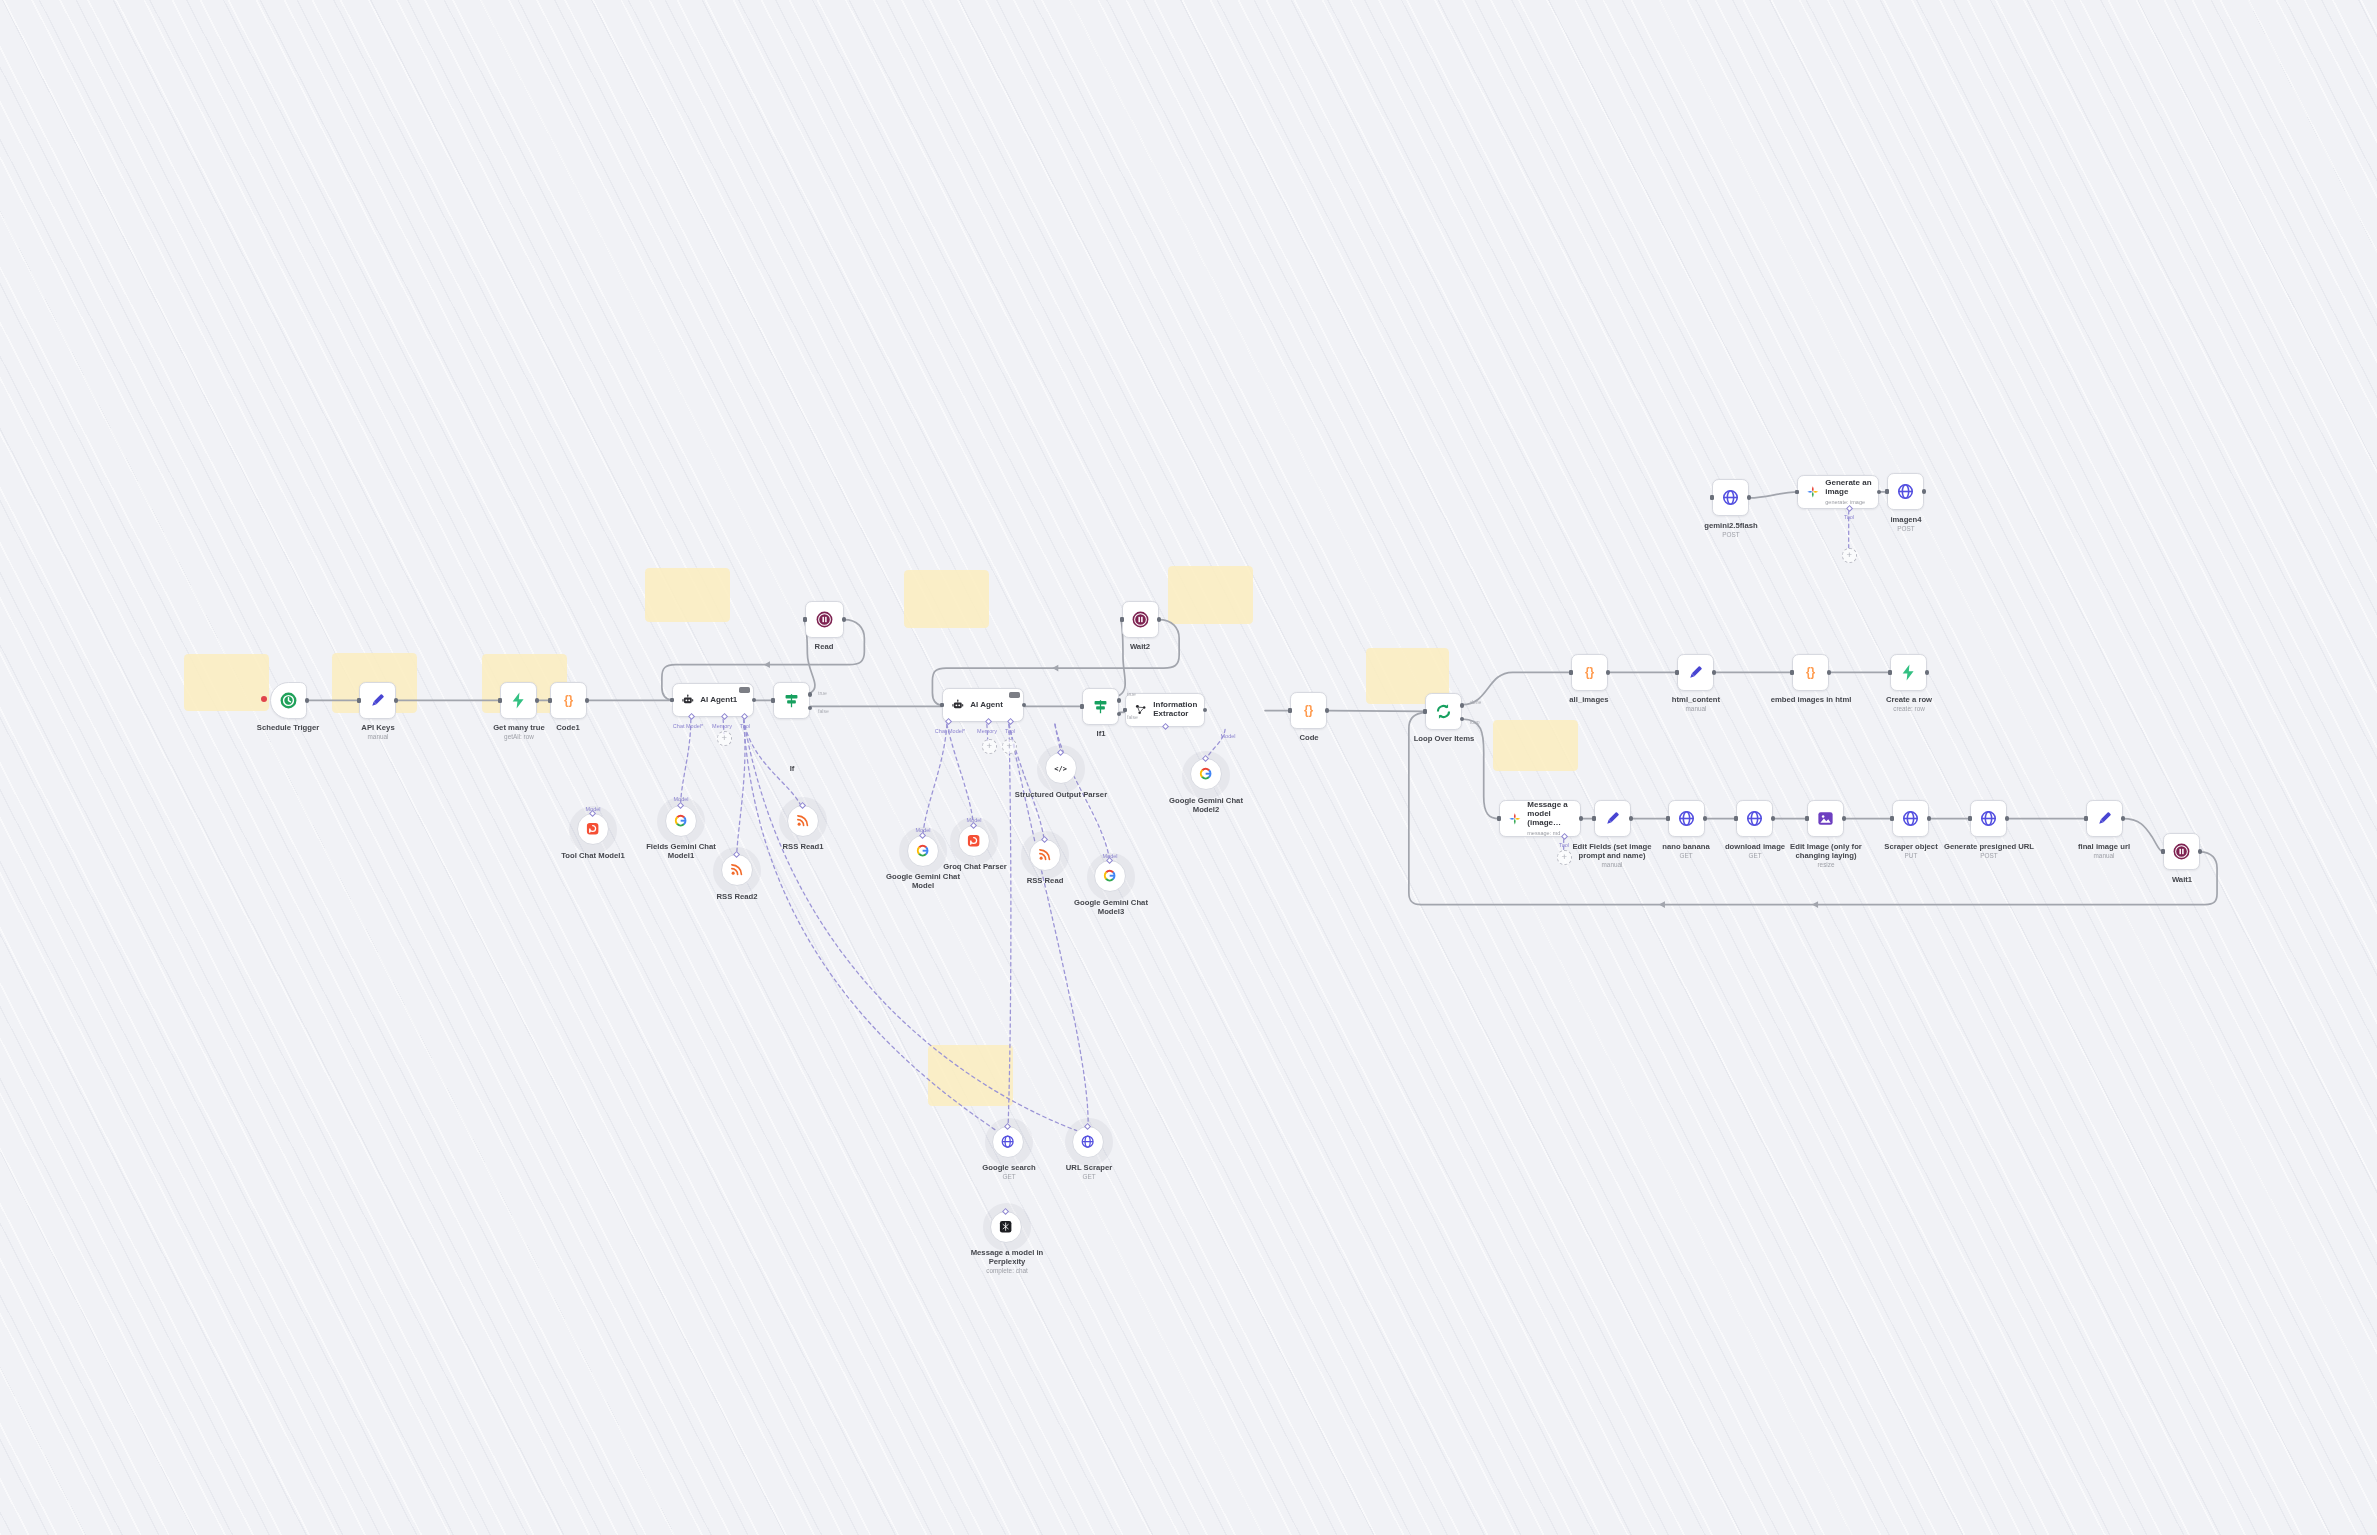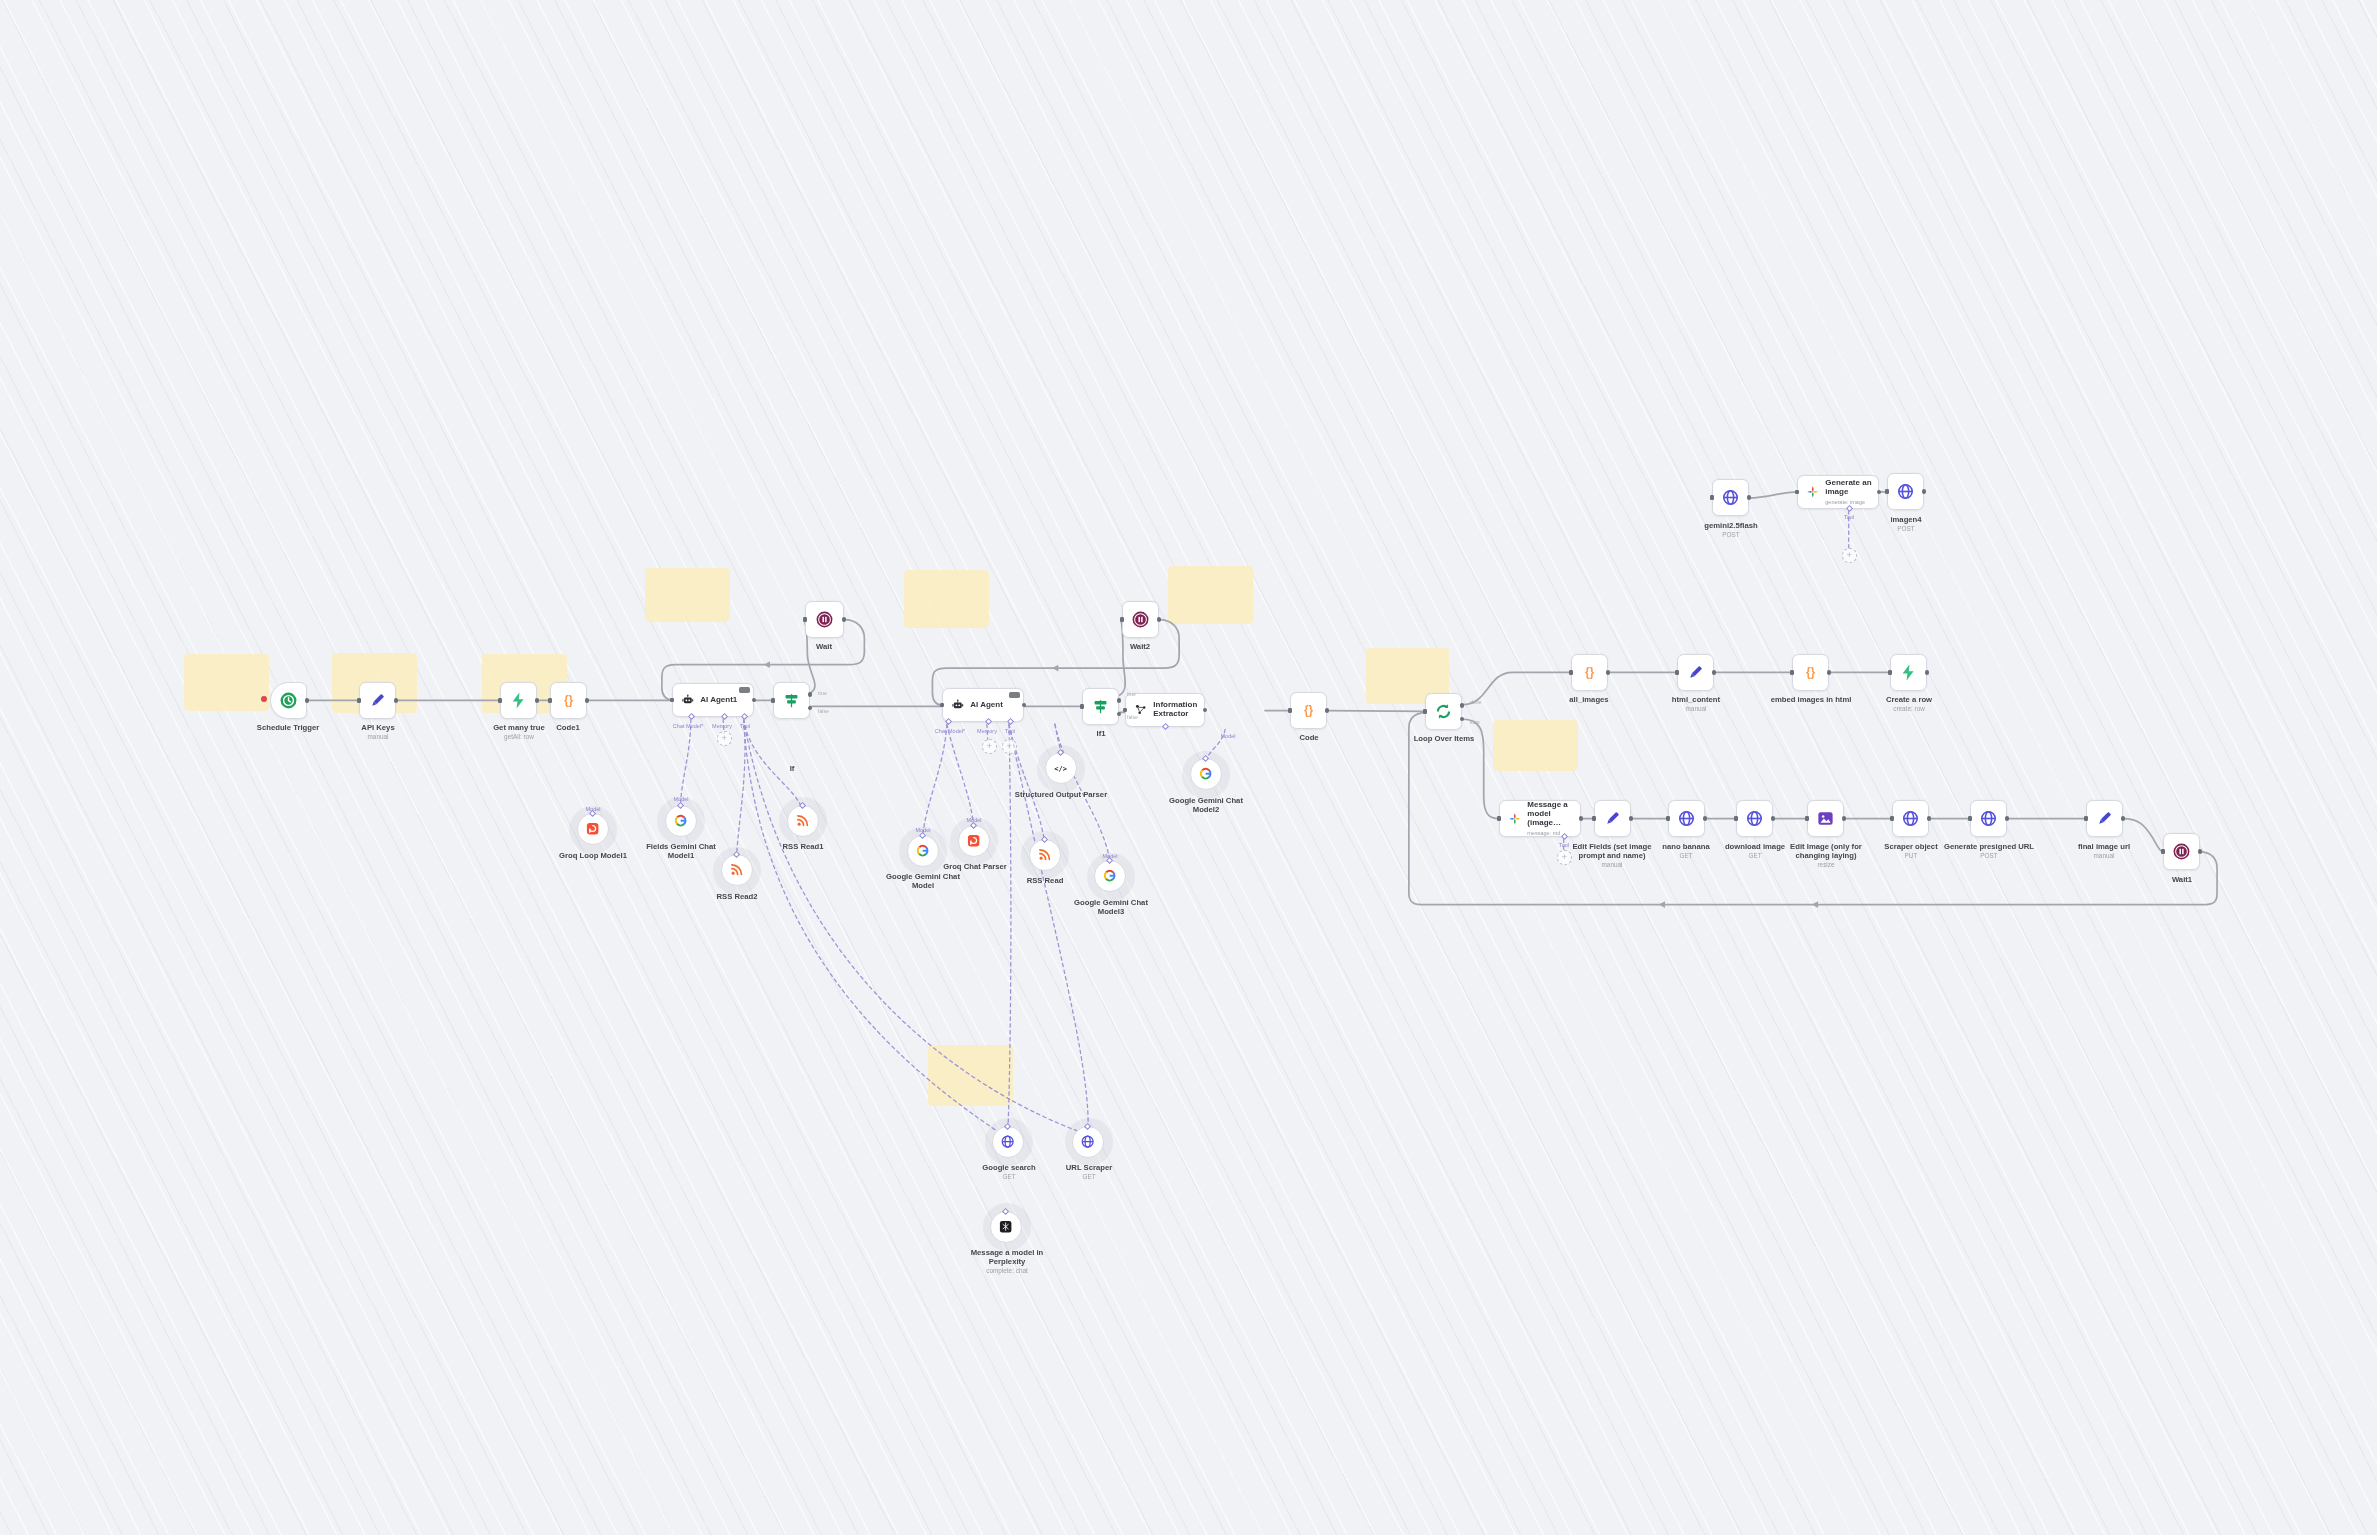--- a/index.html
+++ b/index.html
@@ -206,21 +206,21 @@
           <circle cx="12" cy="12" r="10" fill="#7d2150"></circle>
           <circle cx="12" cy="12" r="7.4" fill="none" stroke="#fff" stroke-width="1.3"></circle>
           <rect x="9.4" y="8.6" width="1.9" height="6.8" fill="#fff"></rect>
           <rect x="12.8" y="8.6" width="1.9" height="6.8" fill="#fff"></rect>
         </svg>
       </span>
       <span class="pin in"></span>
       <span class="pin out"></span>
     </div>
     <div class="nlabel" style="left:773px;top:642px;width:102px">
-       <div>Wait</div>
+       <div>Read</div>
        </div>
     <div class="node wide" style="left:942px;top:688px;width:82px;height:34px">
       <span class="icon">
         <svg width="13.6" height="13.6" viewBox="0 0 24 24">
           <rect x="5" y="8" width="14" height="10" rx="2.5" fill="#2e2e33"></rect>
           <circle cx="9.5" cy="13" r="1.6" fill="#fff"></circle>
           <circle cx="14.5" cy="13" r="1.6" fill="#fff"></circle>
           <rect x="11.2" y="4.5" width="1.6" height="3.5" fill="#2e2e33"></rect>
           <circle cx="12" cy="4" r="1.4" fill="#2e2e33"></circle>
           <rect x="2.4" y="10.8" width="2" height="4.4" rx="1" fill="#2e2e33"></rect>
@@ -554,21 +554,21 @@
     <div class="cnode" style="left:577px;top:813px">
      <span class="icon">
         <svg width="15.3" height="15.3" viewBox="0 0 24 24">
           <rect x="3" y="3" width="18" height="18" rx="4.5" fill="#f54f35"></rect>
           <path d="M12 7.2a4.6 4.6 0 1 1-4.6 4.6V17.5" stroke="#fff" stroke-width="2" fill="none" stroke-linecap="round"></path>
         </svg>
       </span>
      <span class="cdia"></span>
     </div>
     <div class="nlabel" style="left:546px;top:851px;width:94px">
-     <div>Groq Loop Model1</div>
+     <div>Tool Chat Model1</div>
      </div>
     <div class="halo" style="left:657px;top:797px;width:48px;height:48px"></div>
     <div class="cnode" style="left:665px;top:805px">
      <span class="icon">
         <svg width="15.3" height="15.3" viewBox="0 0 24 24">
           <g fill="none" stroke-width="3.2">
             <circle cx="12" cy="12" r="7.5" stroke="#EA4335" stroke-dasharray="11.8 35.4" transform="rotate(-135 12 12)"></circle>
             <circle cx="12" cy="12" r="7.5" stroke="#FBBC05" stroke-dasharray="11.8 35.4" transform="rotate(135 12 12)"></circle>
             <circle cx="12" cy="12" r="7.5" stroke="#34A853" stroke-dasharray="11.8 35.4" transform="rotate(45 12 12)"></circle>
             <circle cx="12" cy="12" r="7.5" stroke="#4285F4" stroke-dasharray="11.8 35.4" transform="rotate(-45 12 12)"></circle>

